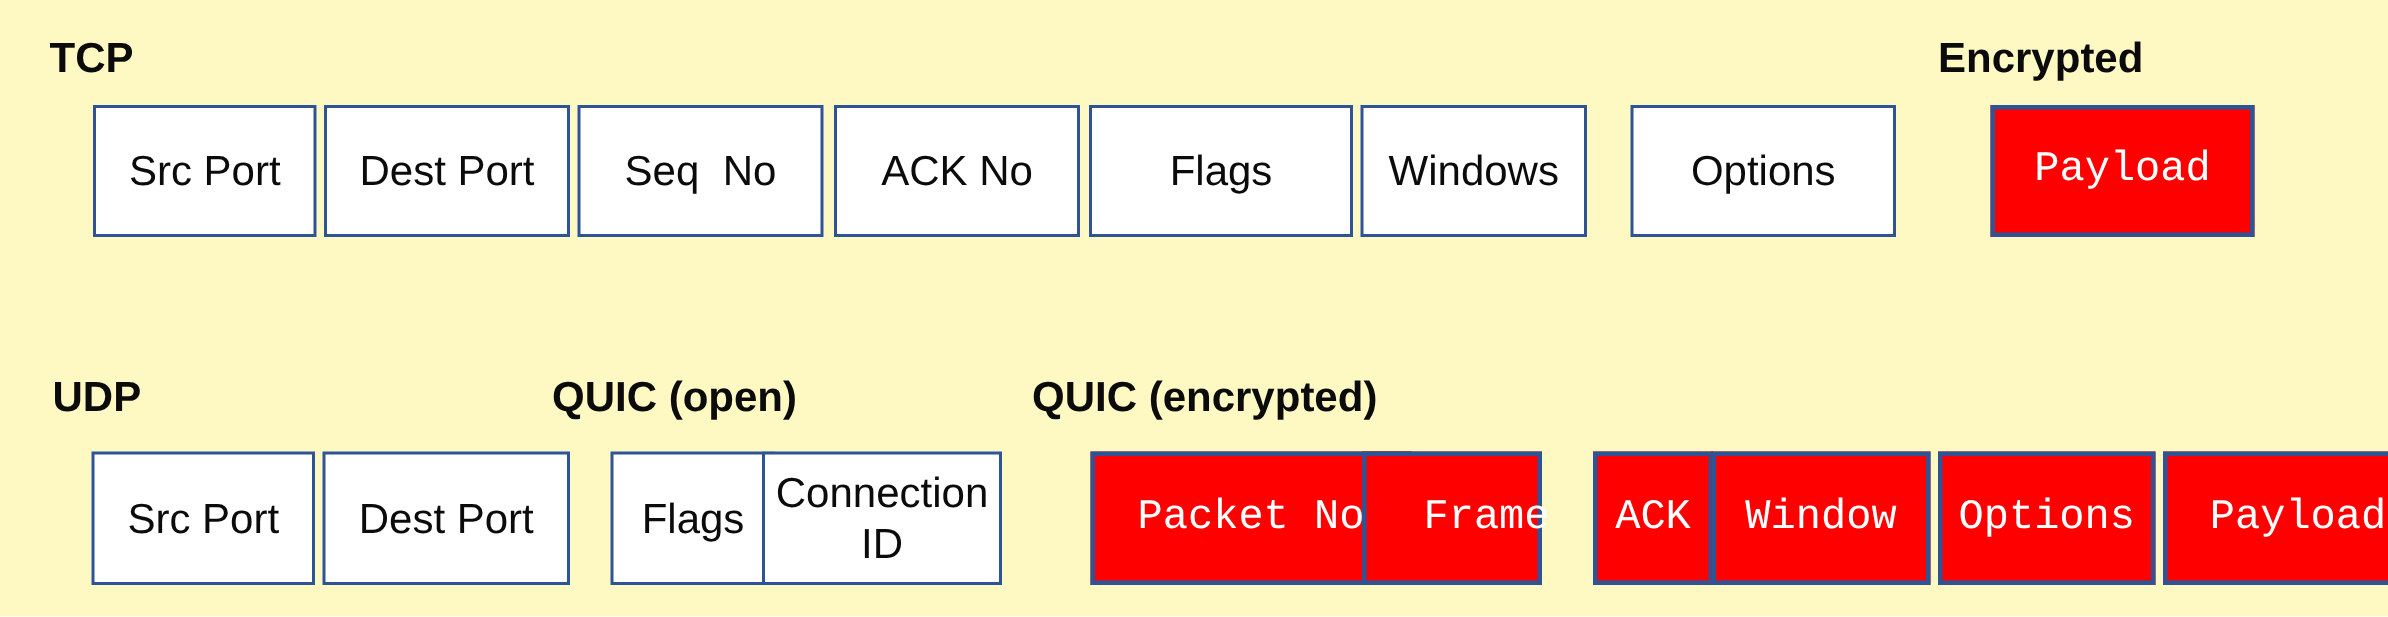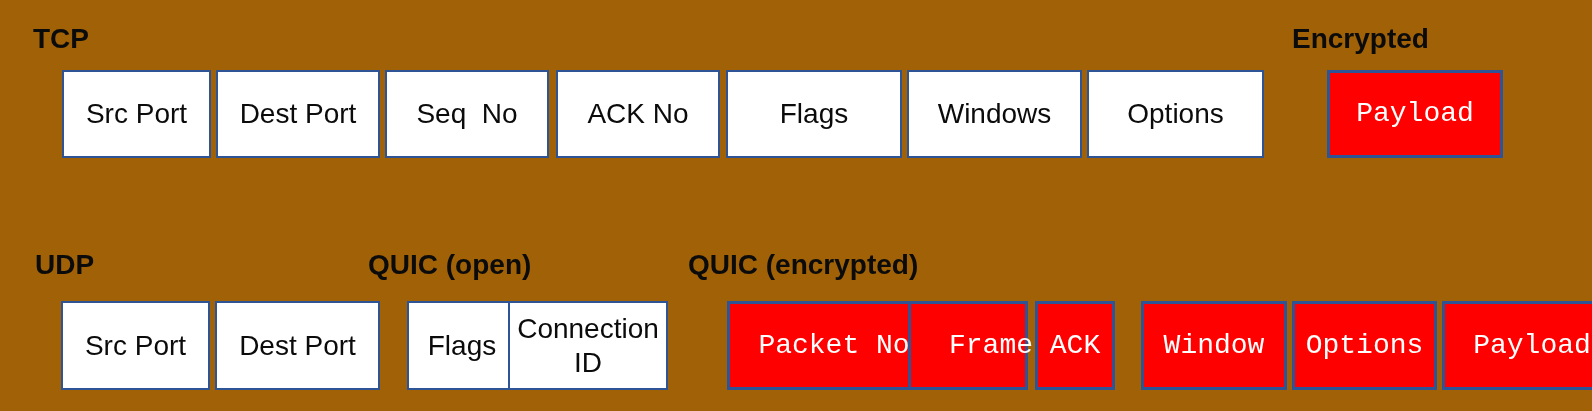--- a/index.html
+++ b/index.html
@@ -10,21 +10,21 @@
   * { box-sizing: border-box; }
   html, body {
     margin: 0;
     padding: 0;
     background: #ffffff;
   }
   .canvas {
     position: relative;
     width: 1592px;
     height: 411px;
-    background: #a16207;
+    background: #fef9c3;
     font-family: "Liberation Sans", "DejaVu Sans", sans-serif;
     overflow: hidden;
   }
   .group-label {
     position: absolute;
     font-size: 28px;
     font-weight: 700;
     color: var(--black);
     white-space: nowrap;
     line-height: 1.1;
@@ -60,39 +60,39 @@
 
   <div class="row-top">
     <div class="group-label" style="left:33px; top:24px;">TCP</div>
     <div class="group-label" style="left:1292px; top:24px;">Encrypted</div>
 
     <div class="field-box" style="left:22px;  width:149px;">Src Port</div>
     <div class="field-box" style="left:176px; width:164px;">Dest Port</div>
     <div class="field-box" style="left:345px; width:164px;">Seq  No</div>
     <div class="field-box" style="left:516px; width:164px;">ACK No</div>
     <div class="field-box" style="left:686px; width:176px;">Flags</div>
-    <div class="field-box" style="left:867px; width:175px;">Windows</div>
+    <div class="field-box" style="left:867px; width:151px;">Windows</div>
     <div class="field-box" style="left:1047px; width:177px;">Options</div>
 
     <div class="field-box red" style="left:1287px; width:176px;">Payload</div>
   </div>
 
   <div class="row-bottom">
     <div class="group-label" style="left:35px; top:250px;">UDP</div>
     <div class="group-label" style="left:368px; top:250px;">QUIC (open)</div>
     <div class="group-label" style="left:688px; top:250px;">QUIC (encrypted)</div>
 
     <div class="field-box" style="left:21px;  width:149px;">Src Port</div>
     <div class="field-box" style="left:175px; width:165px;">Dest Port</div>
 
     <div class="field-box" style="left:367px; width:110px;">Flags</div>
     <div class="field-box" style="left:468px; width:160px;">Connection
 ID</div>
 
     <div class="field-box red" style="left:687px;  width:214px;">Packet No</div>
     <div class="field-box red" style="left:868px;  width:120px;padding-left:46px;">Frame</div>
-    <div class="field-box red" style="left:995px;  width:80px;">ACK</div>
+    <div class="field-box red" style="left:1022px;  width:80px;">ACK</div>
     <div class="field-box red" style="left:1101px; width:146px;">Window</div>
     <div class="field-box red" style="left:1252px; width:145px;">Options</div>
     <div class="field-box red" style="left:1402px; width:180px;">Payload</div>
   </div>
 
 </div>
 
 </body></html>

